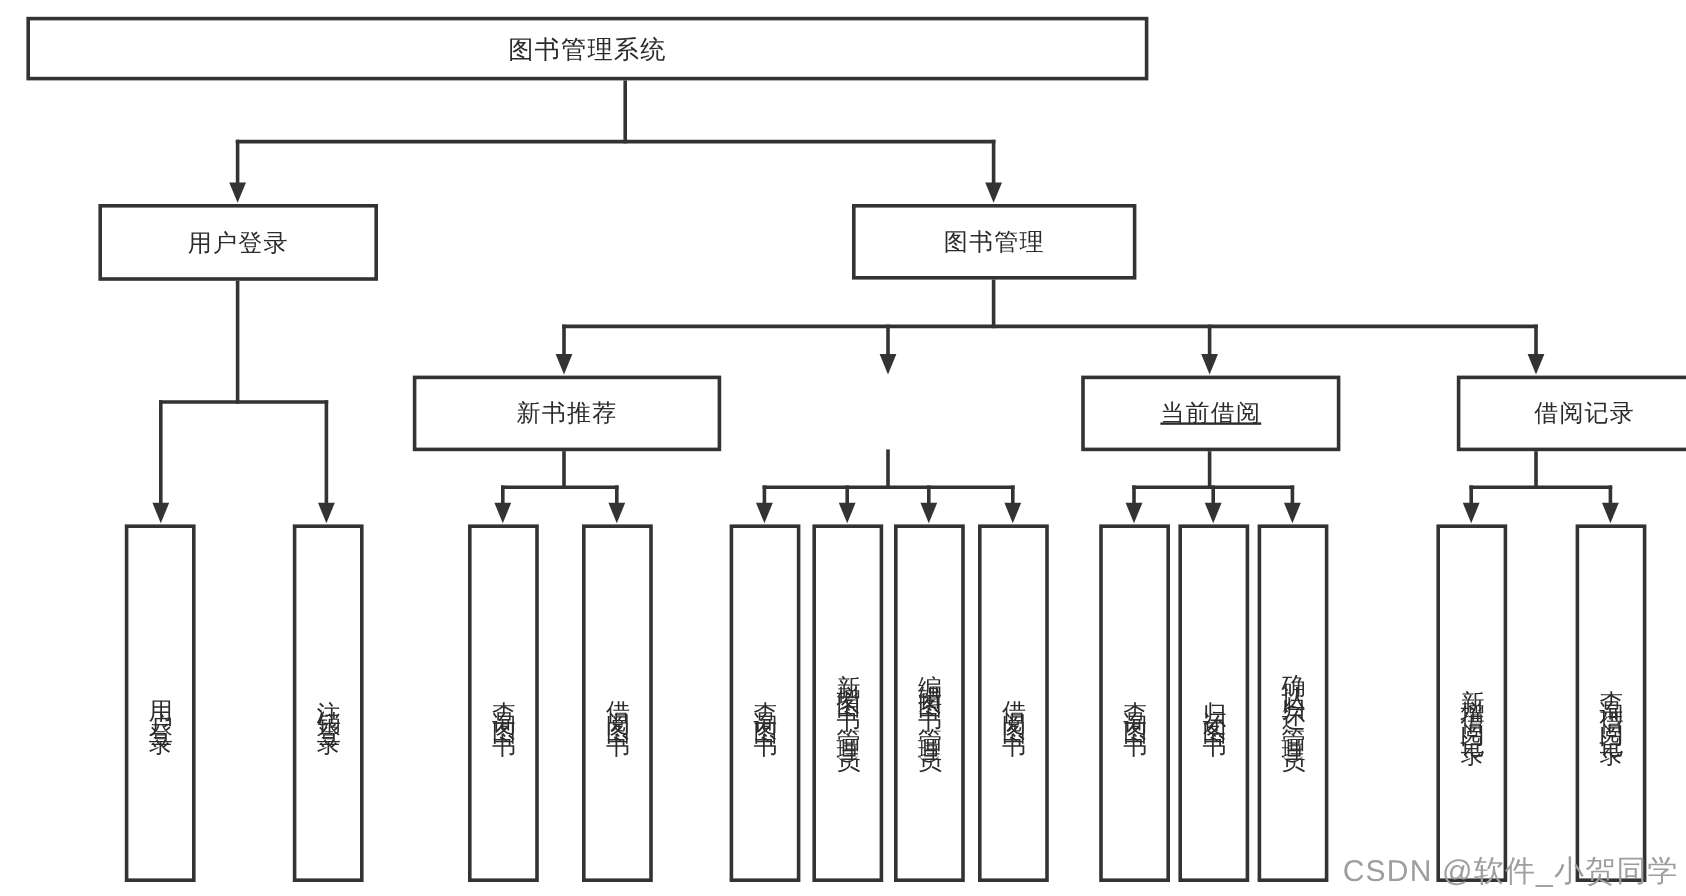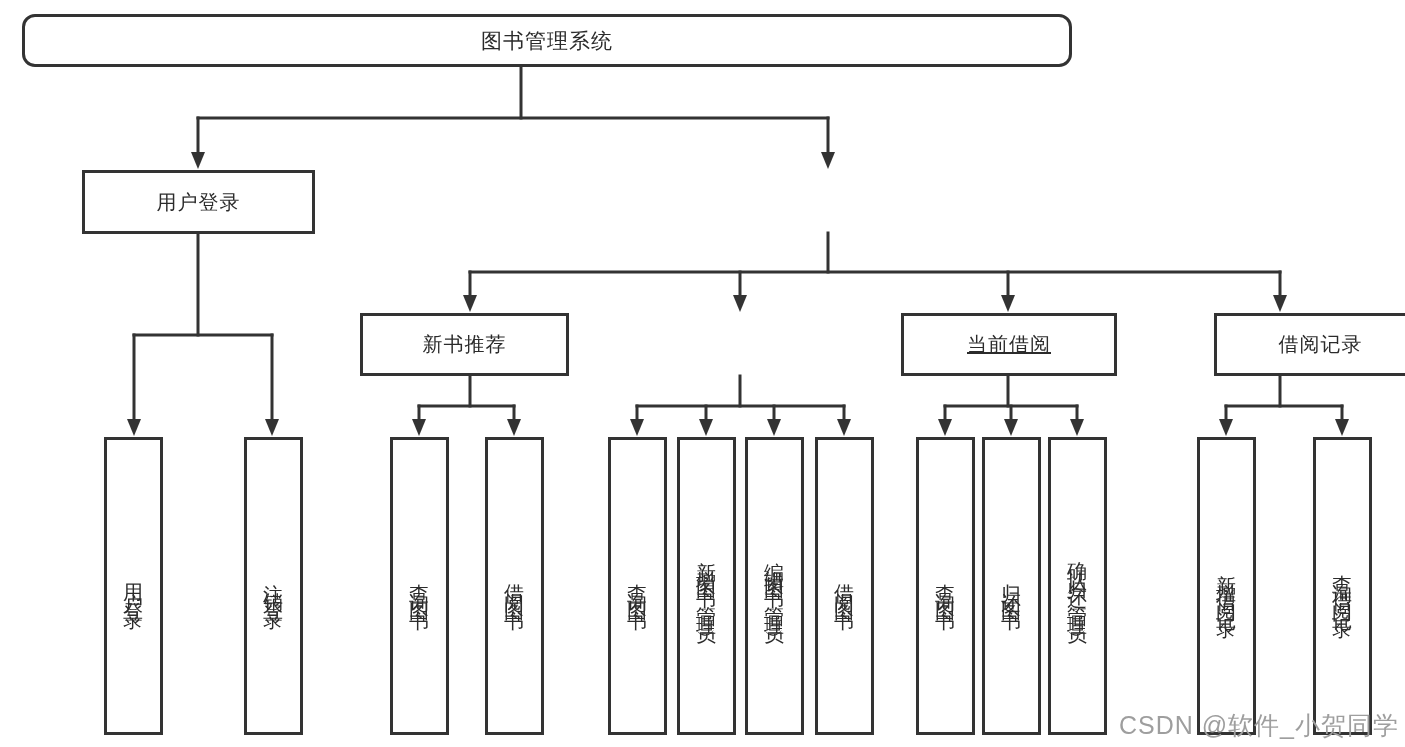--- a/index.html
+++ b/index.html
@@ -132,25 +132,26 @@
     <polygon points="1070,419 1084,419 1077,436"></polygon>
 
     <line x1="1280" y1="376" x2="1280" y2="406"></line>
     <line x1="1226" y1="406" x2="1342" y2="406"></line>
     <line x1="1226" y1="406" x2="1226" y2="421"></line>
     <line x1="1342" y1="406" x2="1342" y2="421"></line>
     <polygon points="1219,419 1233,419 1226,436"></polygon>
     <polygon points="1335,419 1349,419 1342,436"></polygon>
   </svg>
 
-  <div class="hbox root" style="left:22px; top:14px; width:1050px; height:53px;border-radius:13px;">图书管理系统</div>
+  <div class="hbox root" style="left:22px; top:14px; width:935px; height:53px;">图书管理系统</div>
 
   <div class="hbox" style="left:82px; top:170px; width:233px; height:64px;">用户登录</div>
+  <div class="hbox" style="left:710px; top:170px; width:237px; height:63px;">图书管理</div>
 
-  <div class="hbox" style="left:360px; top:313px; width:209px; height:63px;">新书推荐</div>
+  <div class="hbox" style="left:344px; top:313px; width:257px; height:63px;">新书推荐</div>
   <div class="hbox" style="left:901px; top:313px; width:216px; height:63px;text-decoration:underline;">当前借阅</div>
   <div class="hbox" style="left:1173px; top:313px; width:213px; height:63px;margin-left:41px;">借阅记录</div>
 
   <div class="vbox" style="left:104px;">
     <span class="vtext">用户登录</span>
   </div>
   <div class="vbox" style="left:244px;">
     <span class="vtext">注销登录</span>
   </div>
 

